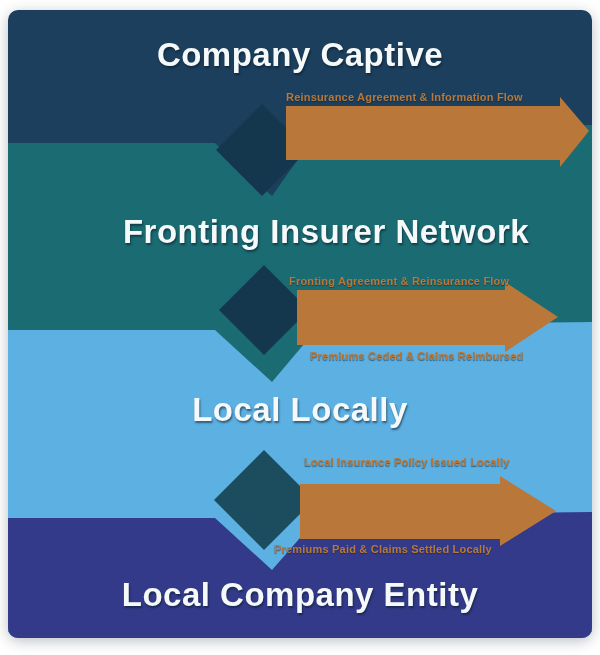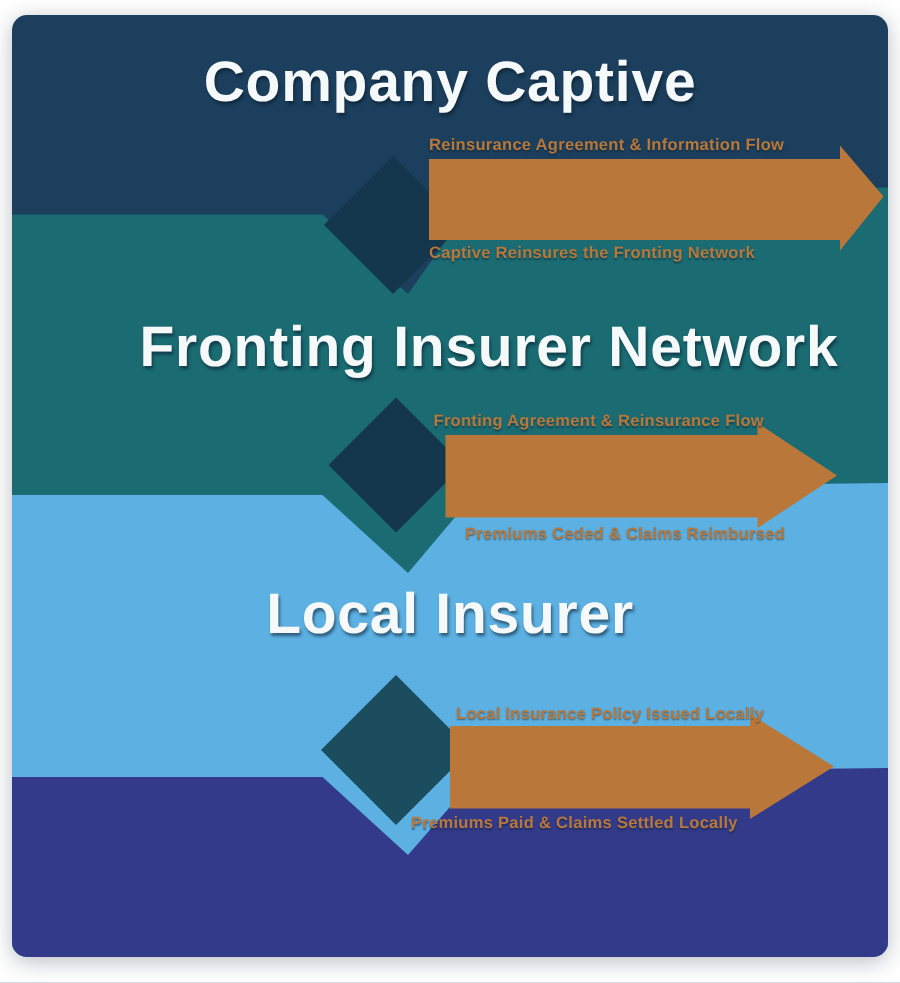--- a/index.html
+++ b/index.html
@@ -8,40 +8,40 @@
     font-family:"Liberation Sans","DejaVu Sans",sans-serif;
   }
   .card{
     position:absolute;left:8px;top:10px;width:584px;height:628px;
     border-radius:10px;overflow:hidden;
     box-shadow:0 3px 14px rgba(30,40,60,0.30);
   }
   .card svg{position:absolute;left:0;top:0;display:block;}
   .band-title{
     position:absolute;left:0;width:584px;text-align:center;
-    color:#f6f9fa;font-weight:bold;font-size:38px;line-height:38px;
+    color:#f6f9fa;font-weight:bold;font-size:33px;line-height:38px;
     letter-spacing:0.5px;
     text-shadow:1px 2px 2px rgba(9,26,41,0.55);
     white-space:nowrap;pointer-events:none;
   }
   .t1{top:26px;}
   .t2{top:203px;padding-left:26px;}
   .t3{top:381px;}
   .t4{top:566px;}
   .caption{
     position:absolute;height:16px;line-height:16px;
     color:#b9783a;font-weight:bold;font-size:11px;letter-spacing:0.2px;
     text-shadow:0 1px 1px rgba(14,36,56,0.55);
     white-space:nowrap;pointer-events:none;
   }
   .c1a{left:278px;top:79px;}
   .c1b{left:278px;top:151px;}
   .c2a{left:281px;top:263px;}
   .c2b{left:290px;top:338px;padding-left:12px;}
-  .c3a{left:296px;top:458px;}
+  .c3a{left:296px;top:444px;}
   .c3b{left:266px;top:531px;text-align:right;}
 </style>
 </head>
 <body>
 
 <div class="stage">
   <div class="card">
 
     <svg width="584" height="628" viewBox="0 0 584 628" aria-hidden="true">
 
@@ -57,24 +57,24 @@
       <polygon points="256,255 301,300 256,345 211,300" fill="#15374e"></polygon>
       <polygon points="256,440 306,490 256,540 206,490" fill="#1b4d5f"></polygon>
 
       <polygon points="278,96 552,96 552,87 581,121 552,157 552,150 278,150" fill="#b9783a"></polygon>
       <polygon points="289,280 497,280 497,272 550,307 497,342 497,335 289,335" fill="#b9783a"></polygon>
       <polygon points="292,474 492,474 492,466 548,501 492,536 492,529 292,529" fill="#b9783a"></polygon>
     </svg>
 
     <div class="band-title t1">Company Captive</div>
     <div class="band-title t2">Fronting Insurer Network</div>
-    <div class="band-title t3">Local Insurer</div>
+    <div class="band-title t3">Local Locally</div>
+    <div class="band-title t4">Local Company Entity</div>
 
     <div class="caption c1a">Reinsurance Agreement &amp; Information Flow</div>
-    <div class="caption c1b">Captive Reinsures the Fronting Network</div>
 
     <div class="caption c2a">Fronting Agreement &amp; Reinsurance Flow</div>
     <div class="caption c2b">Premiums Ceded &amp; Claims Reimbursed</div>
 
     <div class="caption c3a">Local Insurance Policy Issued Locally</div>
     <div class="caption c3b">Premiums Paid &amp; Claims Settled Locally</div>
   </div>
 </div>
 
 </body></html>

